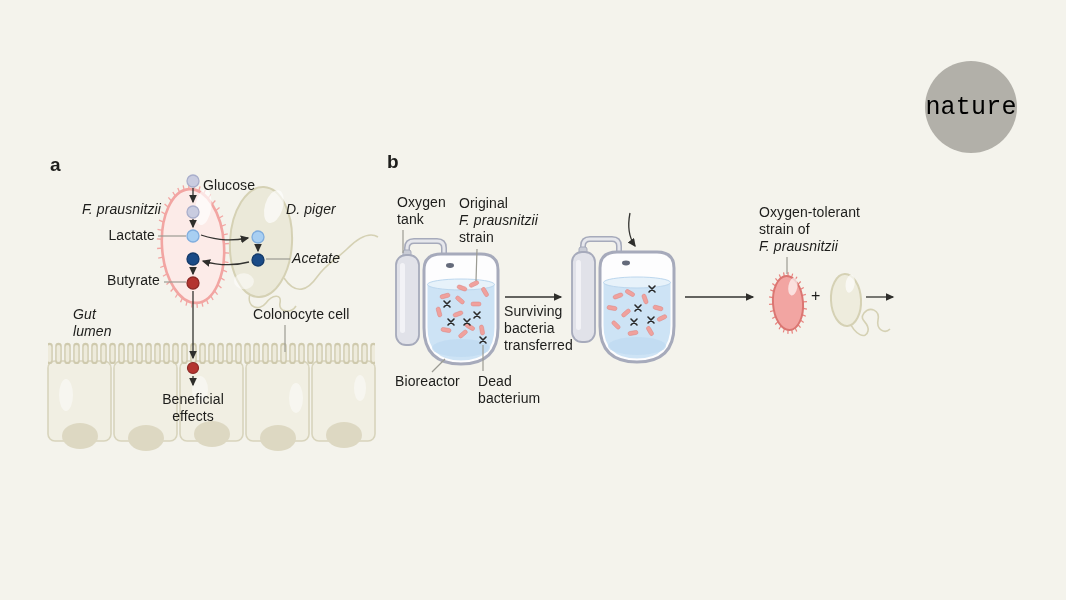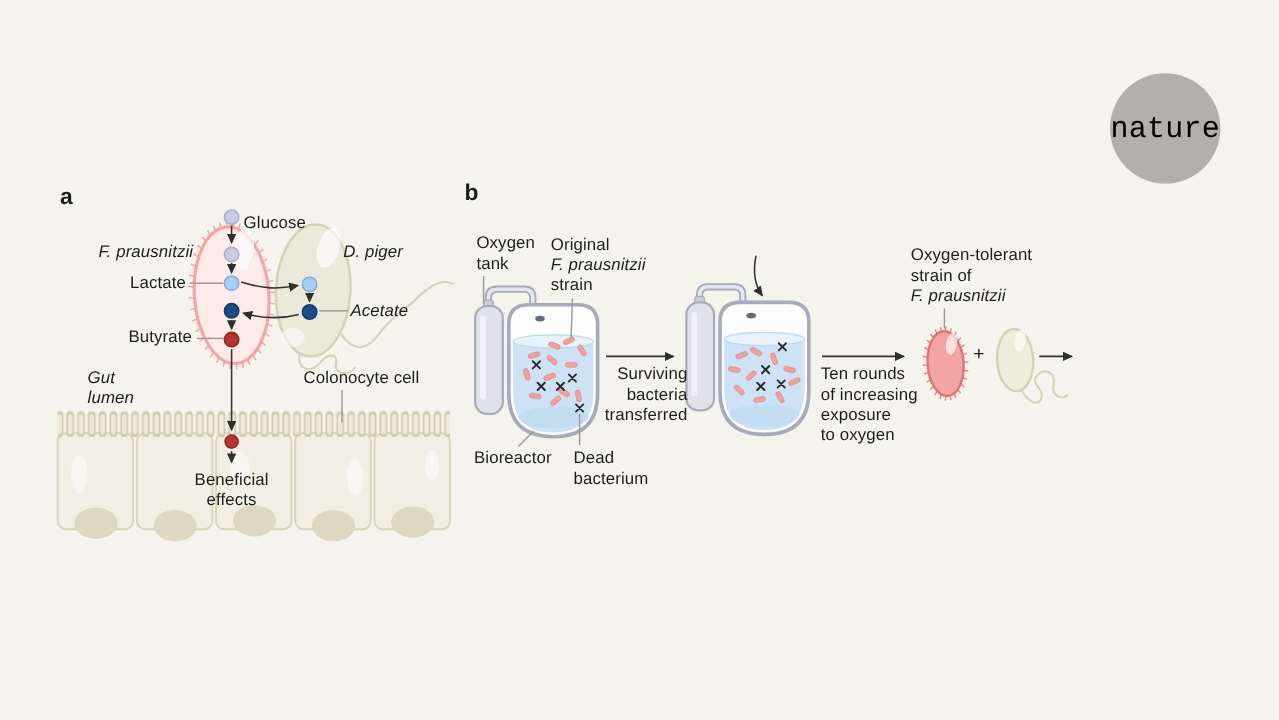--- a/index.html
+++ b/index.html
@@ -291,36 +291,30 @@
 
 <div class="t" style="left:397px;top:194px;">
   <div>Oxygen</div>
   <div>tank</div>
 </div>
 <div class="t" style="left:459px;top:195px;">
   <div>Original</div>
   <div class="it">F. prausnitzii</div>
   <div>strain</div>
 </div>
-<div class="t" style="left:504px;top:303px;text-align:right;">
+<div class="t" style="left:504px;top:303px;">
   <div>Surviving</div>
   <div>bacteria</div>
   <div>transferred</div>
 </div>
 <div class="t" style="left:395px;top:373px;">Bioreactor</div>
 <div class="t" style="left:478px;top:373px;">
   <div>Dead</div>
   <div>bacterium</div>
 </div>
-<div class="t" style="left:684px;top:303px;">
-  <div>Ten rounds</div>
-  <div>of increasing</div>
-  <div>exposure</div>
-  <div>to oxygen</div>
-</div>
 <div class="t" style="left:739px;top:204px;margin-left:20px;">
   <div>Oxygen-tolerant</div>
   <div>strain of</div>
   <div class="it">F. prausnitzii</div>
 </div>
 <div class="t plus" style="left:811px;top:287px;">+</div>
 
 <div class="logo" style="background: rgb(178, 176, 169);">
   <span>nature</span>
 </div>

